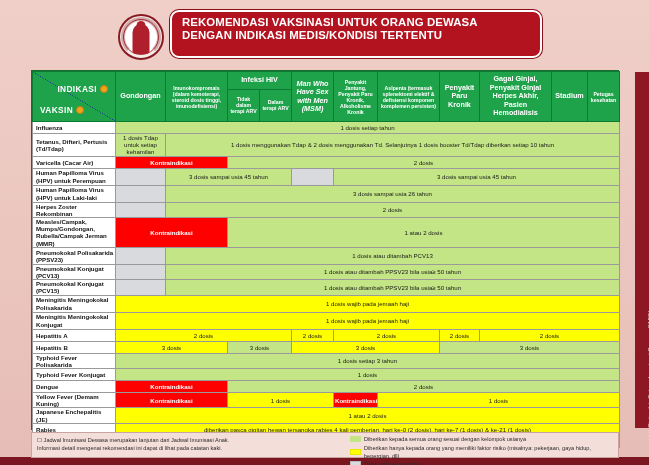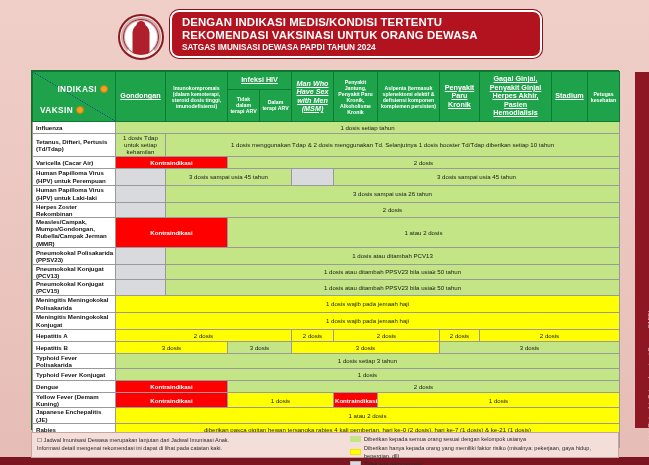--- a/index.html
+++ b/index.html
@@ -82,21 +82,21 @@
   }
   thead th {
     background:#1ea34a;
     color:#ffffff;
     font-weight:bold;
     border:1px solid #0d7a33;
     font-size:6.2px;
     line-height:7px;
     padding:1px;
   }
-  th.hdr-big { font-size:7.2px; line-height:8.4px;text-decoration:underline; }
+  th.hdr-big { font-size:7.2px; line-height:8.4px; }
   th.hdr-sub { font-size:5.2px; line-height:6px; }
   th.italic { font-style:italic;margin-top:9px; }
   
   th#corner {
     padding:12px; position:relative; background:#2323a8; border:1px solid #0d7a33;
     height:50px;
   }
   #corner .tri-top {
     position:absolute; inset:0;
     background: linear-gradient(to bottom left, #1ea34a 0 49.6%, transparent 50%);
@@ -167,23 +167,22 @@
 <div id="frame-border-bottom"></div>
 
 <div id="header">
   <div id="logo">
     <div class="ring"></div>
     <div class="arc"></div>
     <div class="head"></div>
     <div class="person"></div>
   </div>
   <div id="title-plate">
+    <div id="title-line1">REKOMENDASI VAKSINASI UNTUK ORANG DEWASA</div>
     <div id="title-line2">DENGAN INDIKASI MEDIS/KONDISI TERTENTU</div>
-    <div id="title-line1">REKOMENDASI VAKSINASI UNTUK ORANG DEWASA</div>
-    <div id="title-sub">SATGAS IMUNISASI DEWASA PAPDI TAHUN 2024</div>
   </div>
 </div>
 
 <div id="table-wrap">
   <table>
     <thead>
       <tr>
         <th id="corner" rowspan="2" colspan="1">
           <div class="tri-top"></div>
           <div class="tri-bot"></div>

